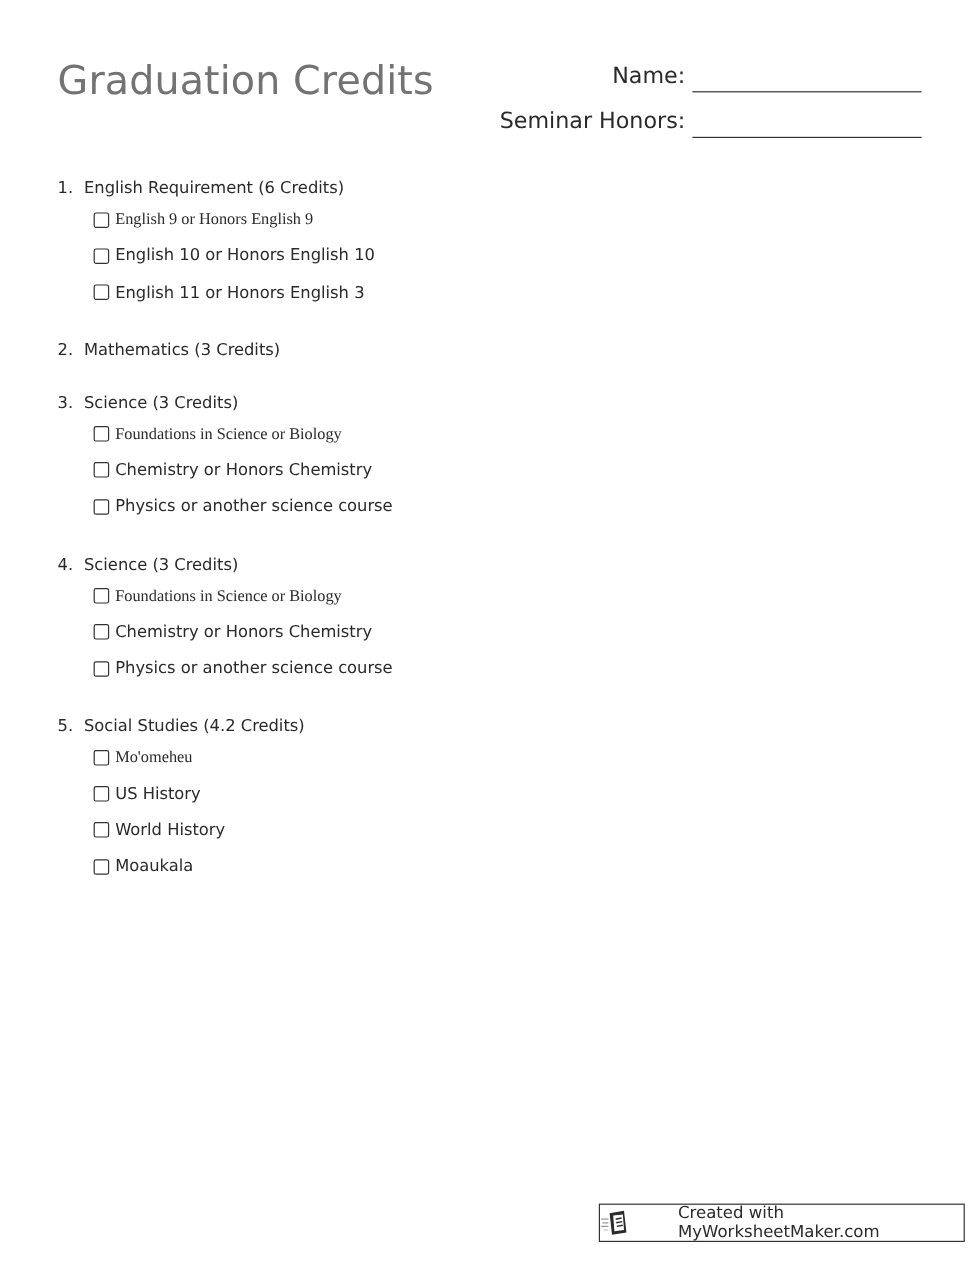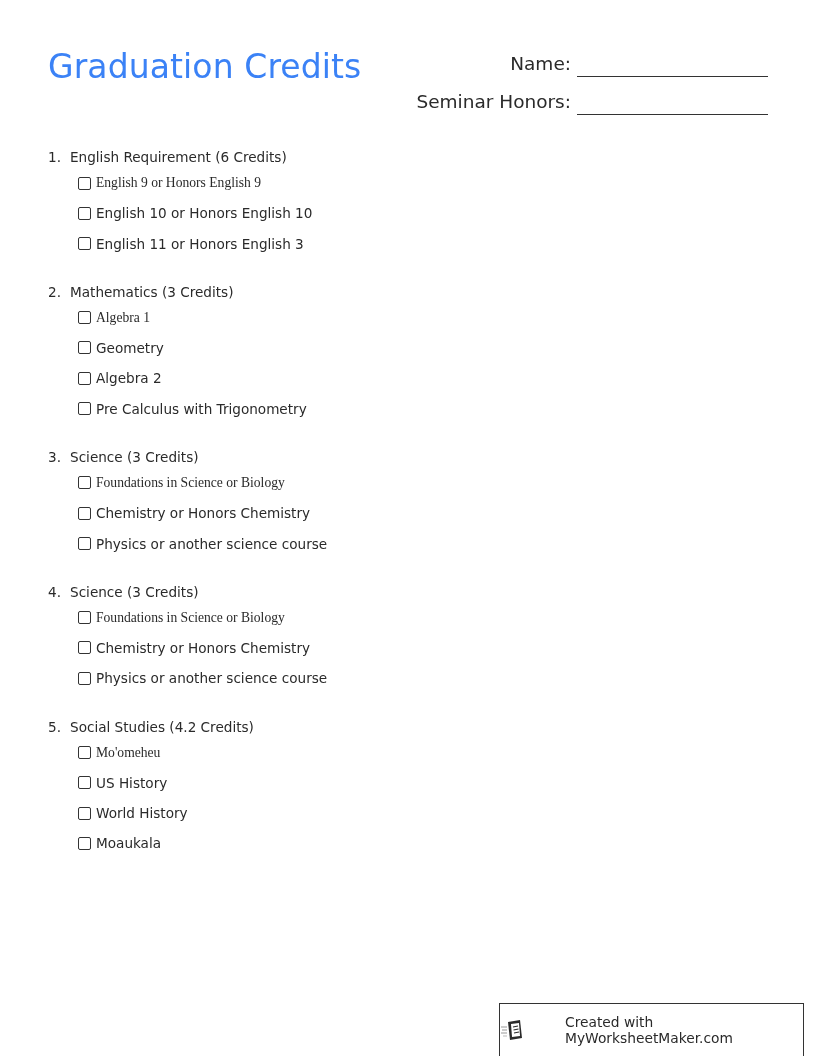--- a/index.html
+++ b/index.html
@@ -15,21 +15,21 @@
       font-family: "DejaVu Sans", sans-serif;
       color: #2a2a2a;
     }
     .title {
       position: absolute;
       left: 48px;
       top: 47px;
       font-size: 33px;
       font-weight: normal;
       letter-spacing: 0.1px;
-      color: #3b82f6;
+      color: #737373;
       margin: 0;
       line-height: 1.2;
     }
     .field-row {
       position: absolute;
       right: 48px;
       display: flex;
       align-items: flex-end;
     }
     .field-row.name { top: 50px; }
@@ -83,21 +83,21 @@
       border-radius: 2px;
       margin-right: 5px;
       flex-shrink: 0;
       background: #fff;
     }
     .footer-badge {
       position: absolute;
       left: 499px;
       top: 1003px;
       width: 305px;
-      height: 54px;
+      height: 32px;
       border: 1.5px solid #333;
       box-sizing: border-box;
       display: flex;
       align-items: center;
       justify-content: center;
       font-size: 13.8px;
       color: #2a2a2a;
       background: #fff;
       gap: 35px;
     }
@@ -142,38 +142,20 @@
         <span class="checkbox"></span>
         <span>English 11 or Honors English 3</span>
       </div>
     </div>
   </div>
 
   <div class="section">
     <div class="section-heading">
       <span class="section-num">2.</span>
       <span>Mathematics (3 Credits)</span>
-    </div>
-    <div class="items">
-      <div class="item">
-        <span class="checkbox"></span>
-        <span>Algebra 1</span>
-      </div>
-      <div class="item">
-        <span class="checkbox"></span>
-        <span>Geometry</span>
-      </div>
-      <div class="item">
-        <span class="checkbox"></span>
-        <span>Algebra 2</span>
-      </div>
-      <div class="item">
-        <span class="checkbox"></span>
-        <span>Pre Calculus with Trigonometry</span>
-      </div>
     </div>
   </div>
 
   <div class="section">
     <div class="section-heading">
       <span class="section-num">3.</span>
       <span>Science (3 Credits)</span>
     </div>
     <div class="items">
       <div class="item">

